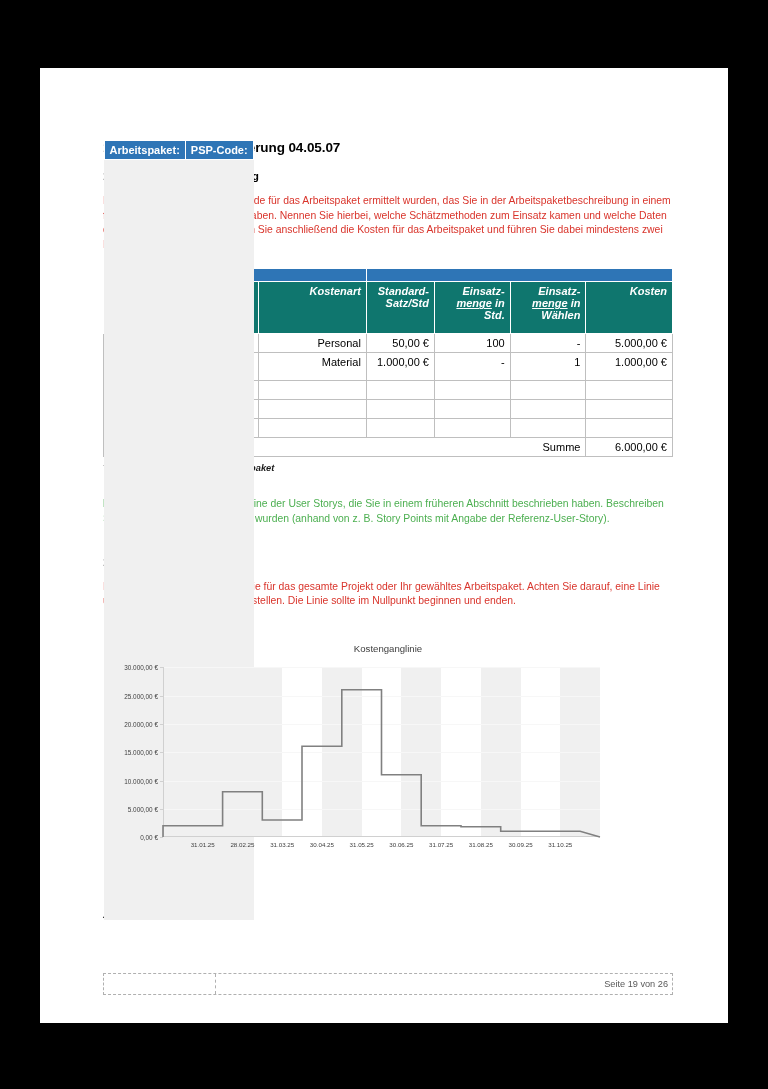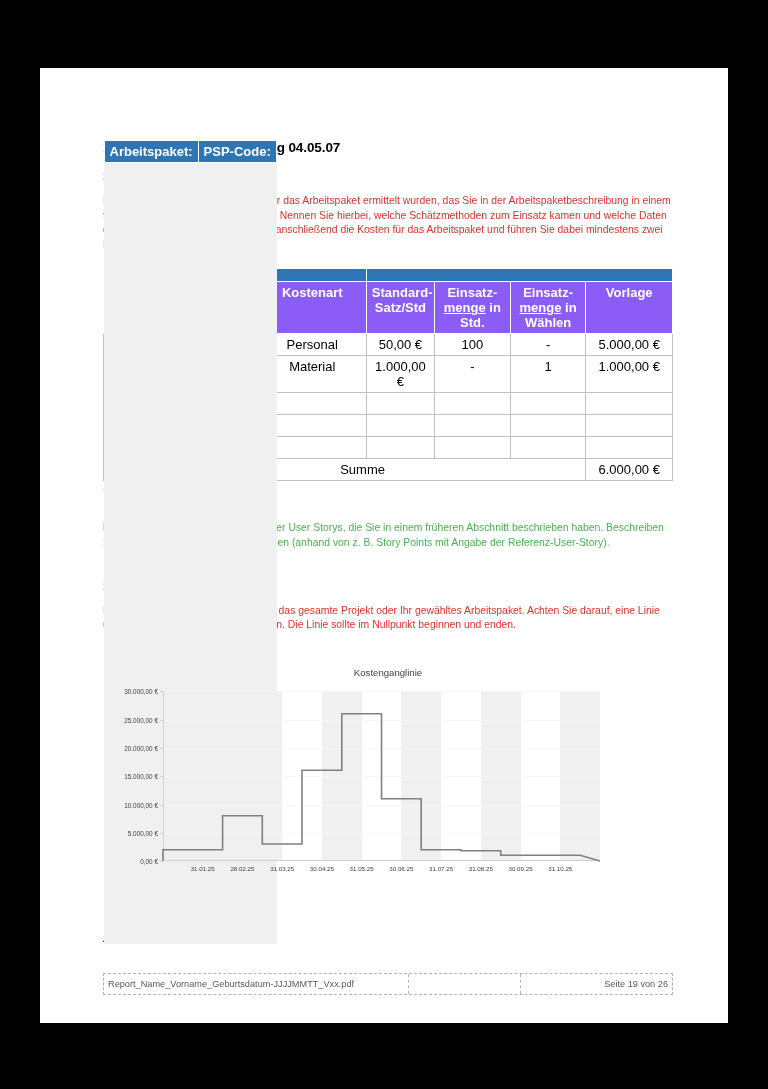--- a/index.html
+++ b/index.html
@@ -43,26 +43,26 @@
   p.green b { font-weight: bold; }
   .caption {
     font-size: 9.3px; font-style: italic; font-weight: bold;
     color: #1a1a1a; margin: 6px 0 0 0;
   }
 
   
   table.cost { border-collapse: collapse; width: 100%; margin-top: 16px; table-layout: fixed; }
   table.cost td, table.cost th {
     border: 1px solid #ffffff;
-    font-size: 13px; padding: 3px 5px; vertical-align: top;
-    text-align: center; font-weight: normal;
+    font-size: 11px; padding: 3px 5px; vertical-align: top;
+    text-align: right; font-weight: normal;
   }
   tr.band td { background: #2e75b6; color: #ffffff; font-weight: bold; height: 15px; }
   tr.band-empty td { background: #2e75b6; height: 13px; }
-  tr.headrow th { background: #8b5cf6; color: #ffffff; font-weight: bold; height: 52px; vertical-align: top; }
+  tr.headrow th { background: #0f766e; color: #ffffff; font-weight: bold; height: 52px; vertical-align: top; font-style: italic; }
   tr.headrow th u { text-decoration: underline; }
   tr.data td { border: 1px solid #bfbfbf; color: #000; background: #fff; height: 16px; }
   tr.data.tall td { height: 28px; }
   tr.sum td {
     border: 1px solid #bfbfbf; border-top: 1.5px solid #808080;
     color: #000; background: #fff; height: 17px; font-weight: normal; margin-left: 44px;
   }
   .c-nr { width: 33px; }
   .c-res { width: 110px; }
   .c-ka { width: 100px; }
@@ -151,21 +151,21 @@
           <td colspan="3"></td>
           <td colspan="4"></td>
         </tr>
         <tr class="headrow">
           <th>Nr.</th>
           <th>Ressource</th>
           <th>Kostenart</th>
           <th>Standard-Satz/Std</th>
           <th><span>Einsatz-</span><u>menge</u><span> in Std.</span></th>
           <th><span>Einsatz-</span><u>menge</u><span> in Wählen</span></th>
-          <th>Vorlage</th>
+          <th>Kosten</th>
         </tr>
 
         <tr class="data">
           <td>1</td>
           <td>Herr Schmidt</td>
           <td>Personal</td>
           <td>50,00 €</td>
           <td>100</td>
           <td>-</td>
           <td>5.000,00 €</td>
@@ -277,17 +277,16 @@
         <svg class="stepline" id="stepline" viewBox="0 0 437 170" preserveAspectRatio="none">
             <path d="M0.0 170.0 L0.0 158.7 L59.6 158.7 L59.6 124.7 L99.3 124.7 L99.3 153.0 L139.0 153.0 L139.0 79.3 L178.8 79.3 L178.8 22.7 L218.5 22.7 L218.5 107.7 L258.2 107.7 L258.2 158.7 L298.0 158.7 L298.0 159.8 L337.7 159.8 L337.7 164.3 L377.4 164.3 L377.4 164.3 L417.1 164.3 L437.0 170.0" fill="none" stroke="#808080" stroke-width="1.6" vector-effect="non-scaling-stroke"></path>
           </svg>
       </div>
     </div>
 
     <p class="fig-caption">Abbildung 12: Kostenganglinie</p>
   </div>
 
   <div class="footer">
-    <div class="f-left">Report_Name_Vorname_Geburtsdatum-JJJJMMTT_Vxx.pdf</div>
     <div class="f-mid"></div>
     <div class="f-right">Seite 19 von 26</div>
   </div>
 </div>
 
 </body></html>

